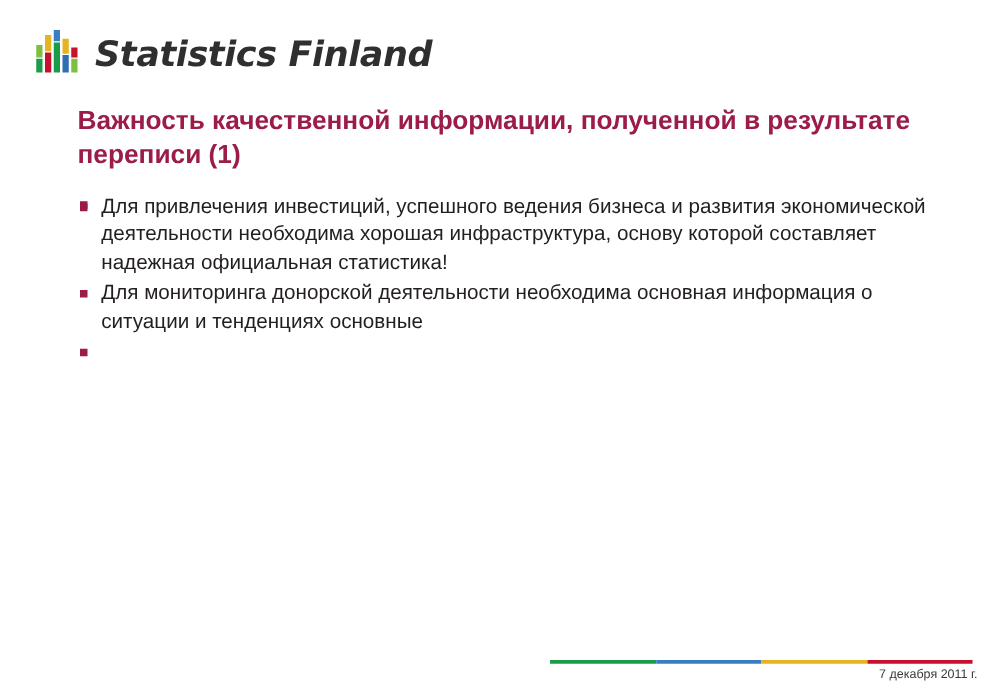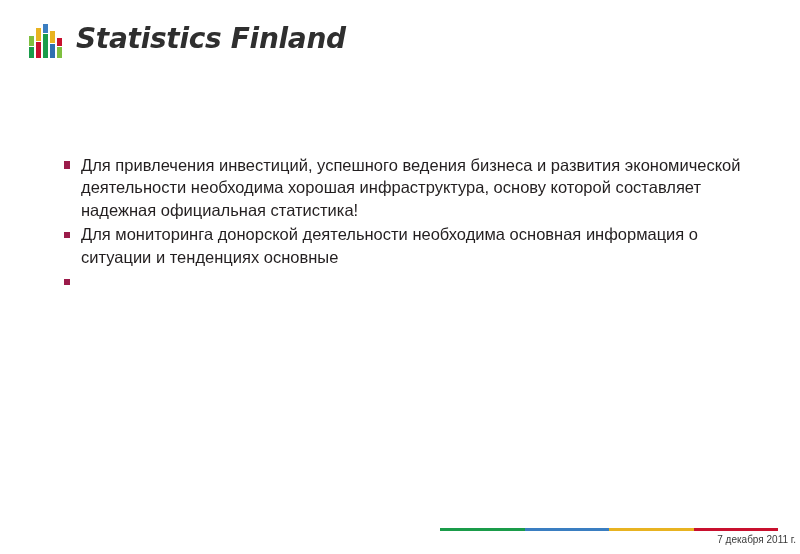--- a/index.html
+++ b/index.html
@@ -21,21 +21,21 @@
     height: 554px;
     box-sizing: border-box;
   }
 
   
   .logo-area {
     position: absolute;
     left: 28px;
     top: 22px;
     display: flex;
-    align-items: flex-start;
+    align-items: flex-end;
     gap: 10px;
   }
   .logo-mark {
     display: block;
   }
   .logo-text {
     font-family: "DejaVu Sans", sans-serif;
     font-size: 28px;
     font-weight: bold;
     font-style: italic;
@@ -90,21 +90,21 @@
     left: 440px;
     top: 528px;
     width: 338px;
     height: 3px;
     display: flex;
   }
   .footer-rule span { display: block; height: 100%; }
 
   .footer-date {
     position: absolute;
-    right: 4px;
+    right: 18px;
     top: 534px;
     font-size: 10px;
     color: #3a3a3a;
     white-space: nowrap;
   }
 </style>
 </head>
 <body>
 
 <div class="slide">
@@ -118,20 +118,21 @@
       <rect x="15" y="2" width="5" height="9" fill="#3a7ec1"></rect>
       <rect x="15" y="12" width="5" height="24" fill="#1a9c4a"></rect>
       <rect x="22" y="9" width="5" height="12" fill="#e8b321"></rect>
       <rect x="22" y="22" width="5" height="14" fill="#2f6fb0"></rect>
       <rect x="29" y="16" width="5" height="8" fill="#c8102e"></rect>
       <rect x="29" y="25" width="5" height="11" fill="#7fbf3f"></rect>
     </svg>
     <span class="logo-text">Statistics Finland</span>
   </div>
 
+  <div class="title">Важность качественной информации, полученной в результате переписи (1)</div>
 
   <ul class="body-list">
     <li class="bullet-item">
       <span class="bullet-marker"></span>
     </li>
     <li class="bullet-item">
       <span class="bullet-marker"></span>
       <span>Для привлечения инвестиций, успешного ведения бизнеса и развития экономической деятельности необходима хорошая инфраструктура, основу которой составляет надежная официальная статистика!</span>
     </li>
     <li class="bullet-item">

